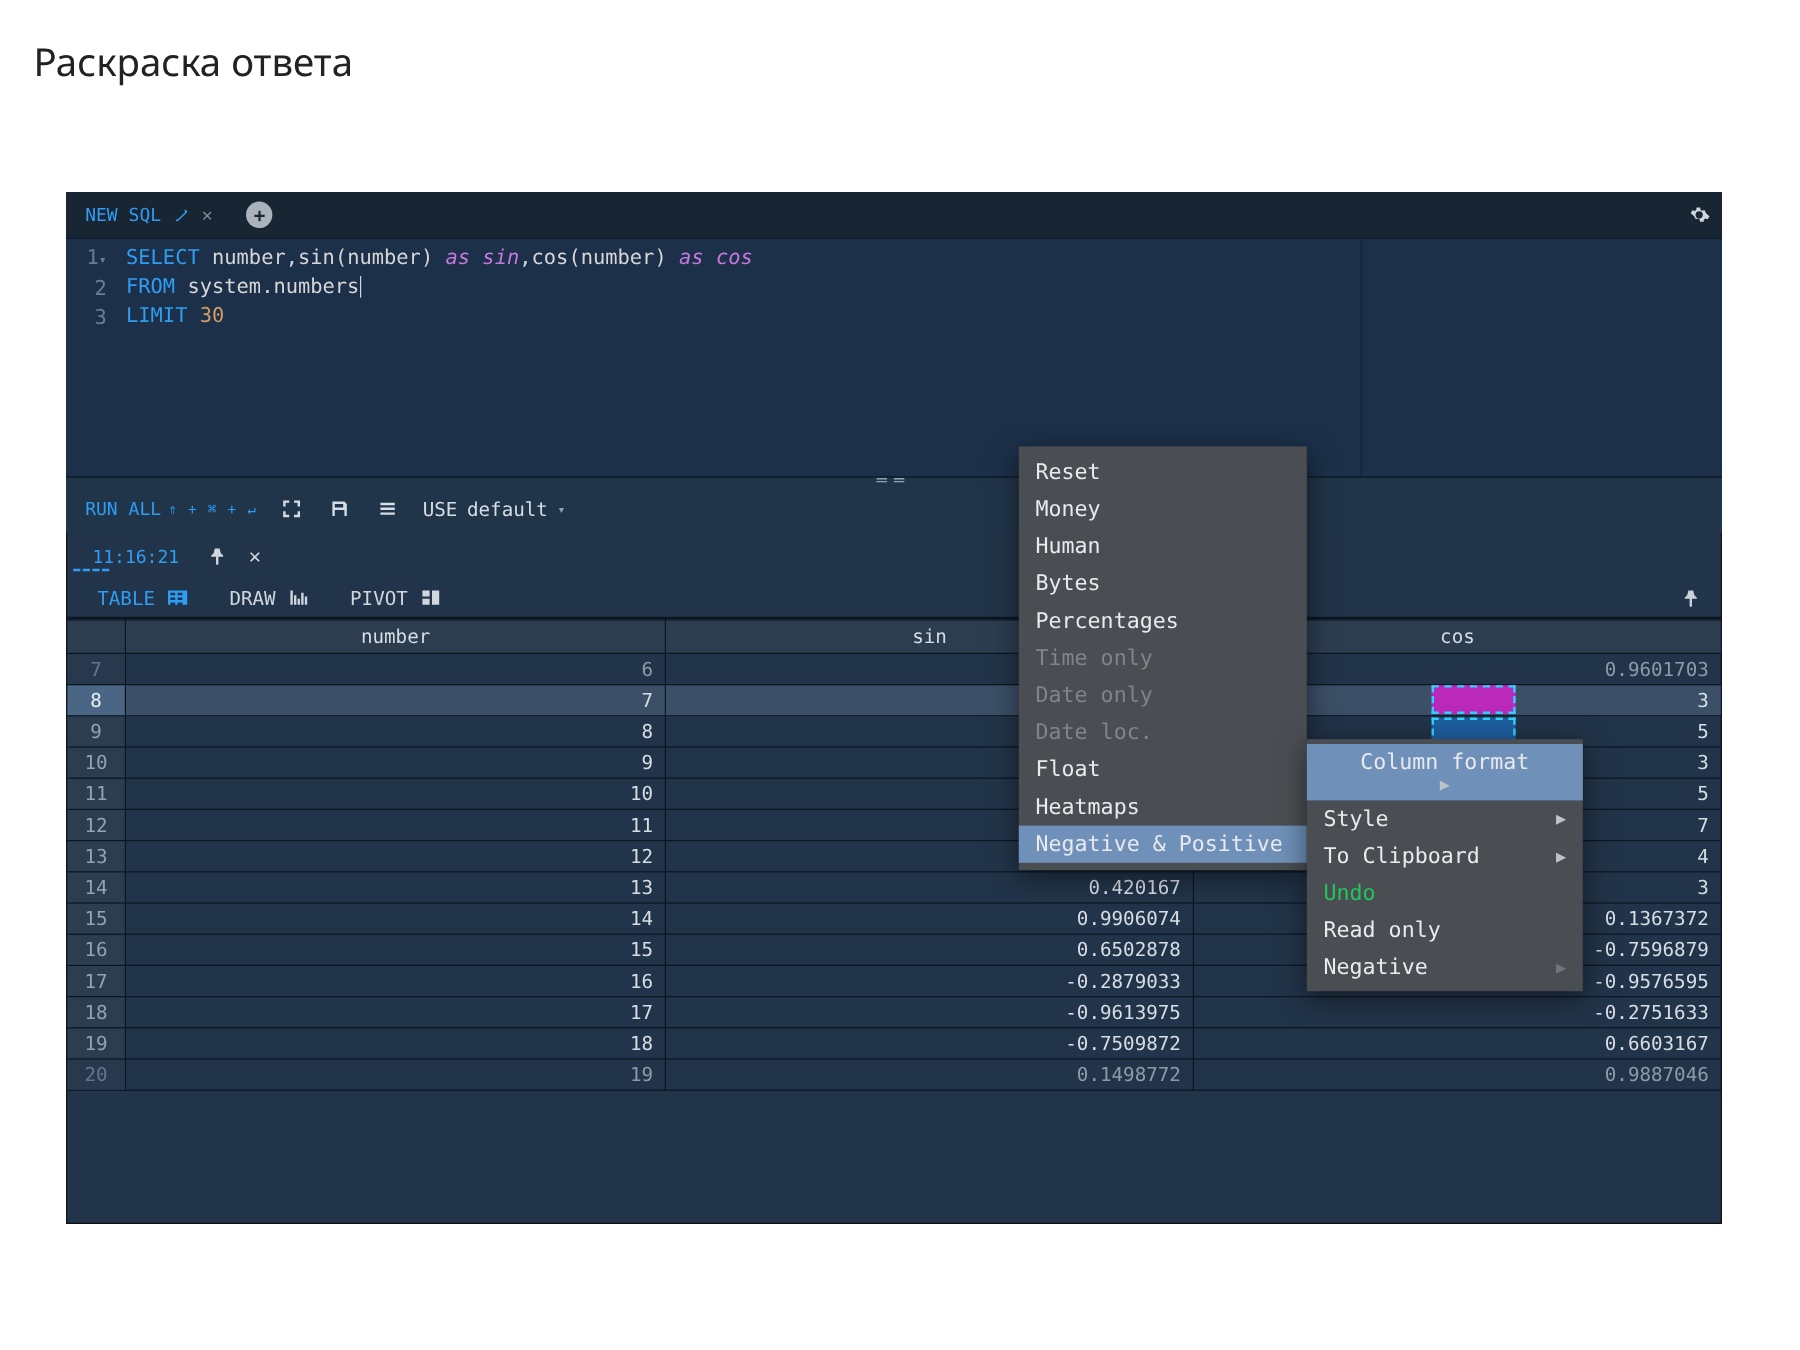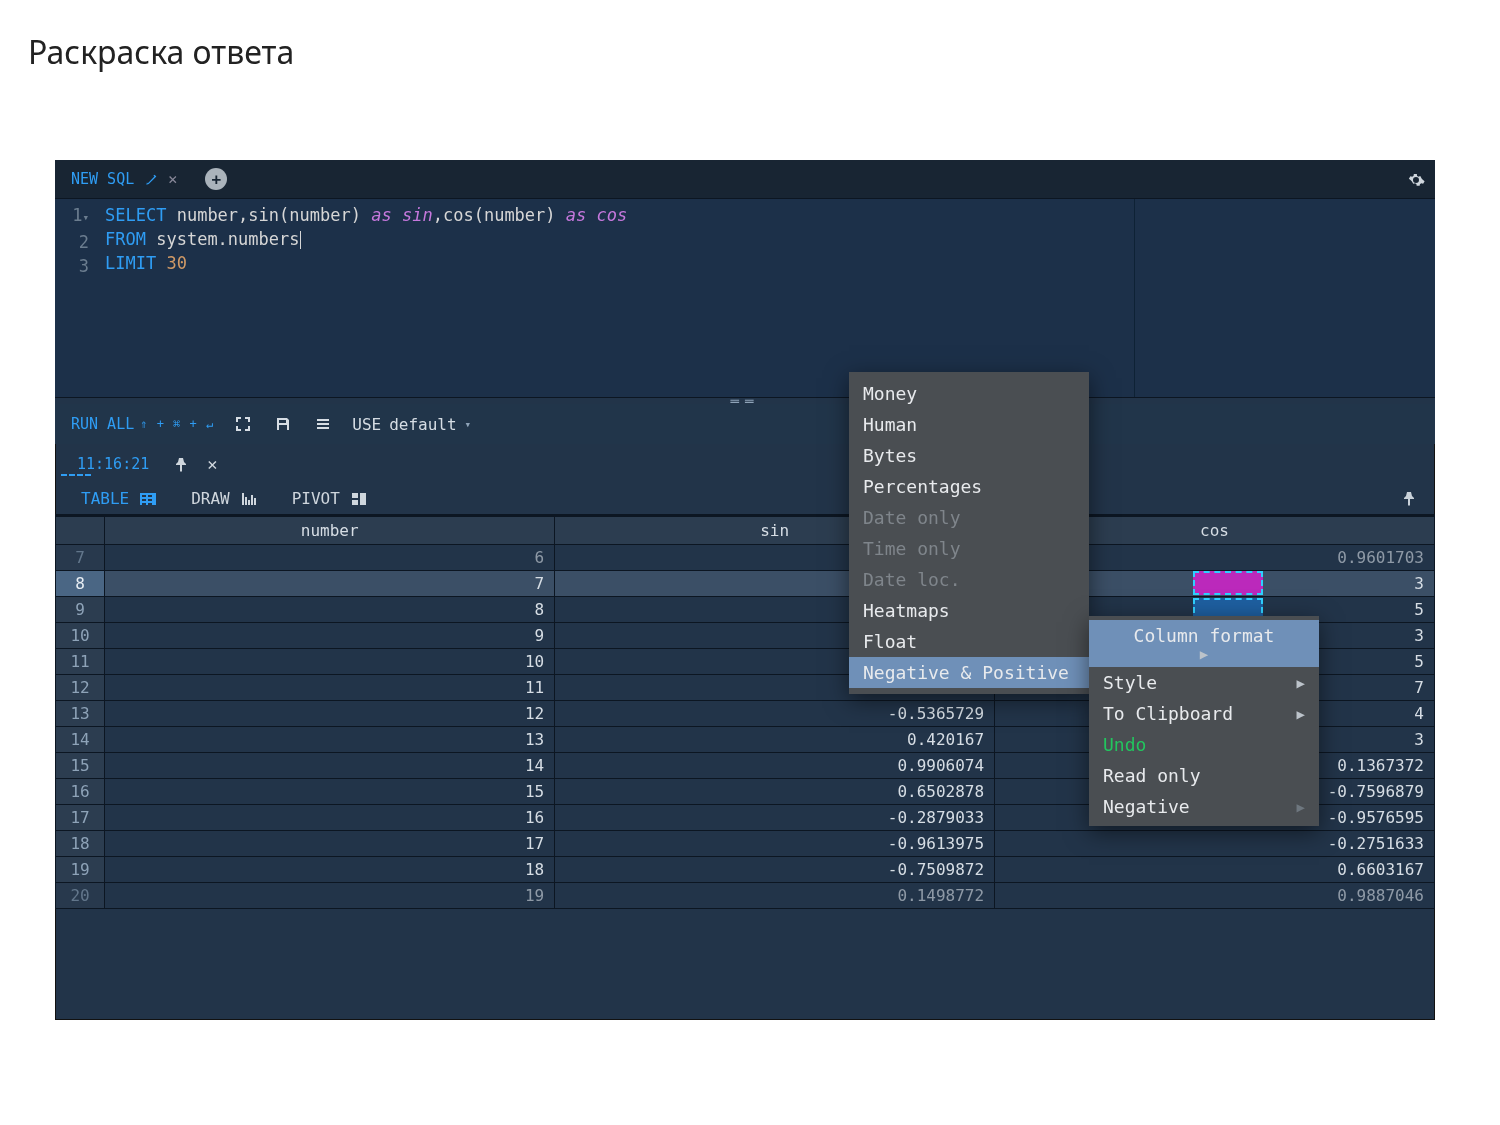--- a/index.html
+++ b/index.html
@@ -444,29 +444,30 @@
         </tbody>
     </table>
 
     <div class="heatstub" style="top:55px;"></div>
     <div class="heatstub stub2" style="top:82px;right:172px;width:70px;background:#1e5fa0"></div>
     <div class="heatstub" style="top:109px;right:172px;width:70px;background:#bb29bb"></div>
     <div class="heatstub" style="top:136px;right:172px;width:70px;background:#bb29bb"></div>
   </div>
 
   <div class="menu-a" id="format-menu">
+      <div class="mi-row">Reset</div>
       <div class="mi-row">Money</div>
       <div class="mi-row">Human</div>
       <div class="mi-row">Bytes</div>
       <div class="mi-row">Percentages</div>
+      <div class="mi-row disabled">Time only</div>
       <div class="mi-row disabled">Date only</div>
-      <div class="mi-row disabled">Time only</div>
       <div class="mi-row disabled">Date loc.</div>
+      <div class="mi-row">Float</div>
       <div class="mi-row">Heatmaps</div>
-      <div class="mi-row">Float</div>
       <div class="mi-row hl">Negative &amp; Positive</div>
     </div>
 
   <div class="menu-b" id="ctx-menu">
       <div class="mi-row hl">
         <span>Column format</span>
         <span class="arrow">▶</span>
       </div>
       <div class="mi-row">
         <span>Style</span>

